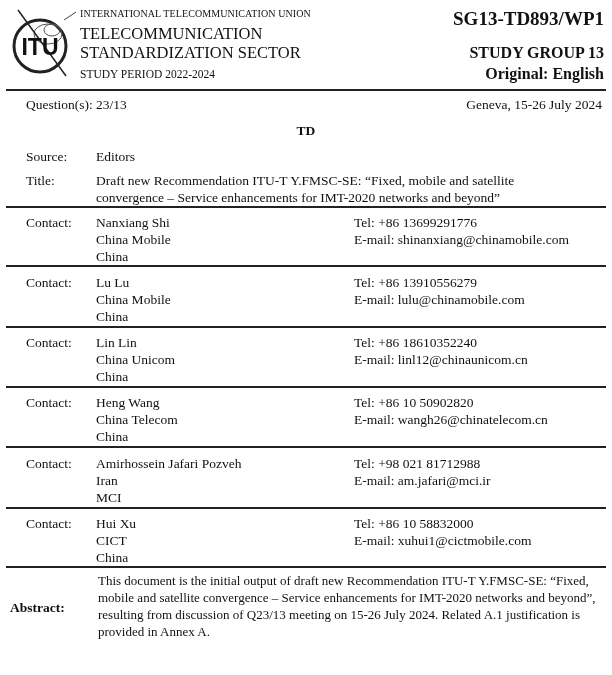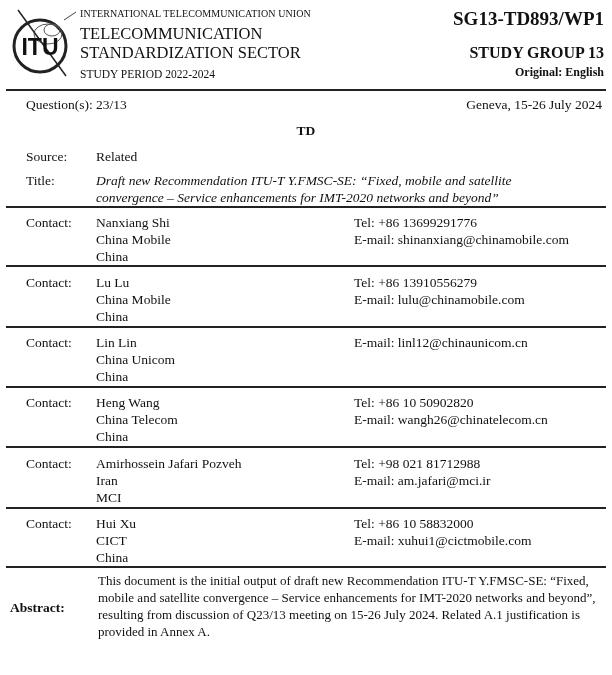--- a/index.html
+++ b/index.html
@@ -8,21 +8,21 @@
     font-family: "Liberation Serif", "DejaVu Serif", serif;
     color: #111111;
   }
   .abs { position: absolute; }
   .logo { left: 8px; top: 6px; width: 70px; height: 72px; }
   .org-small { left: 80px; top: 8px; font-size: 10px; letter-spacing: 0.1px; white-space: nowrap; }
   .org-big { left: 80px; top: 24px; font-size: 16.5px; font-weight: normal; line-height: 19px; white-space: nowrap; }
   .period { left: 80px; top: 68px; font-size: 11.5px; white-space: nowrap; }
   .doc-id { right: 8px; top: 8px; font-size: 19px; font-weight: bold; white-space: nowrap; }
   .sg { right: 8px; top: 44px; font-size: 16px; font-weight: bold; white-space: nowrap; }
-  .orig { right: 8px; top: 65px; font-size: 12px; font-weight: bold; white-space: nowrap; }
+  .orig { right: 8px; top: 65px; font-size: 16px; font-weight: bold; white-space: nowrap; }
   .hline { position: absolute; left: 6px; right: 6px; height: 0; border-top: 2px solid #222; }
   .row { position: absolute; left: 10px; right: 10px; font-size: 13.5px; line-height: 17px; }
   .label { position: absolute; left: 16px; font-weight: normal; white-space: nowrap; }
   .val { position: absolute; left: 86px; white-space: nowrap; }
   .val-wrap { position: absolute; left: 86px; right: 0; }
   .right-val { position: absolute; right: 0; white-space: nowrap; }
   .td { position: absolute; left: 0; right: 0; top: 123px; text-align: center; font-weight: bold; font-size: 13.5px; }
   .contact .col1 { position: absolute; left: 86px; white-space: nowrap; }
   .contact .col2 { position: absolute; left: 344px; white-space: nowrap; }
   .abstract-label { position: absolute; left: 10px; top: 600px; font-weight: bold; font-size: 13.5px; }
@@ -56,26 +56,26 @@
 <div class="row" style="top:96px;">
   <span class="label">Question(s):</span>
   <span class="val">23/13</span>
   <span class="right-val">Geneva, 15-26 July 2024</span>
 </div>
 
 <div class="td">TD</div>
 
 <div class="row" style="top:148px;">
   <span class="label">Source:</span>
-  <span class="val">Related</span>
+  <span class="val">Editors</span>
 </div>
 
 <div class="row" style="top:172px;">
   <span class="label">Title:</span>
-  <span class="val-wrap" style="right:28px;font-style:italic;">Draft new Recommendation ITU-T Y.FMSC-SE: “Fixed, mobile and satellite convergence – Service enhancements for IMT-2020 networks and beyond”</span>
+  <span class="val-wrap" style="right:28px;">Draft new Recommendation ITU-T Y.FMSC-SE: “Fixed, mobile and satellite convergence – Service enhancements for IMT-2020 networks and beyond”</span>
 </div>
 
 <div class="hline" style="top:206px;"></div>
 
 <div class="row contact" style="top:214px;">
   <span class="label">Contact:</span>
   <div class="col1">
     <div>Nanxiang Shi</div>
     <div>China Mobile</div>
     <div>China</div>
@@ -102,20 +102,21 @@
 <div class="hline" style="top:326px;"></div>
 
 <div class="row contact" style="top:334px;">
   <span class="label">Contact:</span>
   <div class="col1">
     <div>Lin Lin</div>
     <div>China Unicom</div>
     <div>China</div>
   </div>
   <div class="col2">
+    <div>Tel: +86 18610352240</div>
     <div>E-mail: linl12@chinaunicom.cn</div>
   </div>
 </div>
 <div class="hline" style="top:386px;"></div>
 
 <div class="row contact" style="top:394px;">
   <span class="label">Contact:</span>
   <div class="col1">
     <div>Heng Wang</div>
     <div>China Telecom</div>

